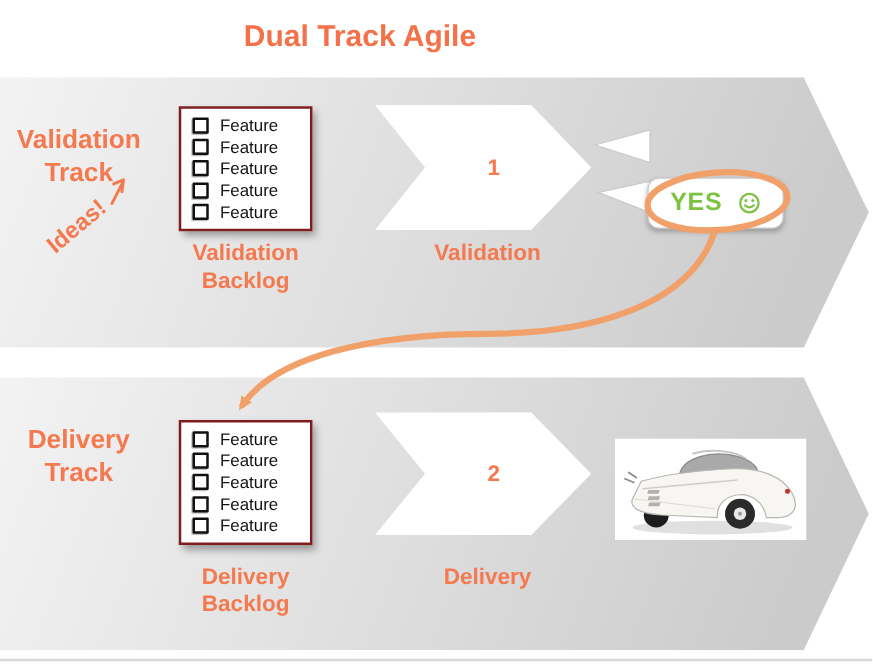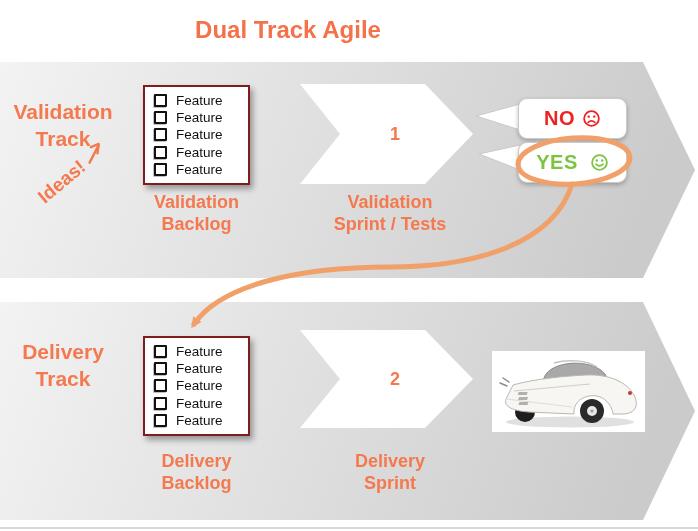--- a/index.html
+++ b/index.html
@@ -90,32 +90,22 @@
 
   <div class="abs sub-label" style="left:131px;top:191px;width:131px;">
     <div>Validation</div>
     <div>Backlog</div>
   </div>
 
   <div class="abs chev-num" style="left:355px;top:124px;width:80px;">1</div>
 
   <div class="abs sub-label" style="left:308px;top:191px;width:164px;">
     <div>Validation</div>
-    <div>Sprint / Tests</div>
   </div>
 
-  <div class="abs bubble" style="left:518px;top:98px;">
-    <span class="txt no-color">NO</span>
-    <svg width="19" height="19" viewBox="0 0 18 18" class="no-color" style="color:#EE2222">
-      <circle cx="9" cy="9" r="7" fill="none" stroke="currentColor" stroke-width="1.7"></circle>
-      <circle cx="6.4" cy="7.2" r="1.15" fill="currentColor"></circle>
-      <circle cx="11.6" cy="7.2" r="1.15" fill="currentColor"></circle>
-      <path d="M5.8,12.7 Q9,9.9 12.2,12.7" fill="none" stroke="currentColor" stroke-width="1.5" stroke-linecap="round"></path>
-    </svg>
-  </div>
 
   <div class="abs bubble" style="left:518px;top:142px;gap:12px;">
     <span class="txt yes-color">YES</span>
     <svg width="19" height="19" viewBox="0 0 18 18" style="color:#7CC342">
       <circle cx="9" cy="9" r="7" fill="none" stroke="currentColor" stroke-width="1.7"></circle>
       <circle cx="6.4" cy="7.1" r="1.15" fill="currentColor"></circle>
       <circle cx="11.6" cy="7.1" r="1.15" fill="currentColor"></circle>
       <path d="M5.6,10.6 Q9,13.8 12.4,10.6" fill="none" stroke="currentColor" stroke-width="1.5" stroke-linecap="round"></path>
     </svg>
   </div>
@@ -150,21 +140,20 @@
 
   <div class="abs sub-label" style="left:131px;top:450px;width:131px;">
     <div>Delivery</div>
     <div>Backlog</div>
   </div>
 
   <div class="abs chev-num" style="left:355px;top:369px;width:80px;">2</div>
 
   <div class="abs sub-label" style="left:308px;top:450px;width:164px;">
     <div>Delivery</div>
-    <div>Sprint</div>
   </div>
 
   <div class="abs photo-box" style="left:492px;top:351px;width:153px;height:81px;">
     <svg width="153" height="81" viewBox="0 0 153 81">
       <ellipse cx="78" cy="71" rx="64" ry="5.5" fill="#e0e0e0"></ellipse>
       <circle cx="33" cy="61" r="10" fill="#1d1d1d"></circle>
       <path d="M52,27 C58,9 100,7 113,23 C115,26 114,29 110,30 L56,32 C52,31 51,29 52,27 Z" fill="#a9a9a9" stroke="#8b8b8b" stroke-width="1"></path>
       <path d="M62,12 C75,8 95,9 105,16" fill="none" stroke="#c4c4c4" stroke-width="1.5"></path>
       <path d="M14,48 L21,34 C42,28 72,25 94,24 C117,23 135,31 142,44 C147,54 144,62 132,63
                L121,63 C119,50 108,43 97,45 C87,47 81,54 82,63 L37,61 C22,60 11,56 14,48 Z" fill="#f7f6f2" stroke="#b9b7b2" stroke-width="1"></path>

